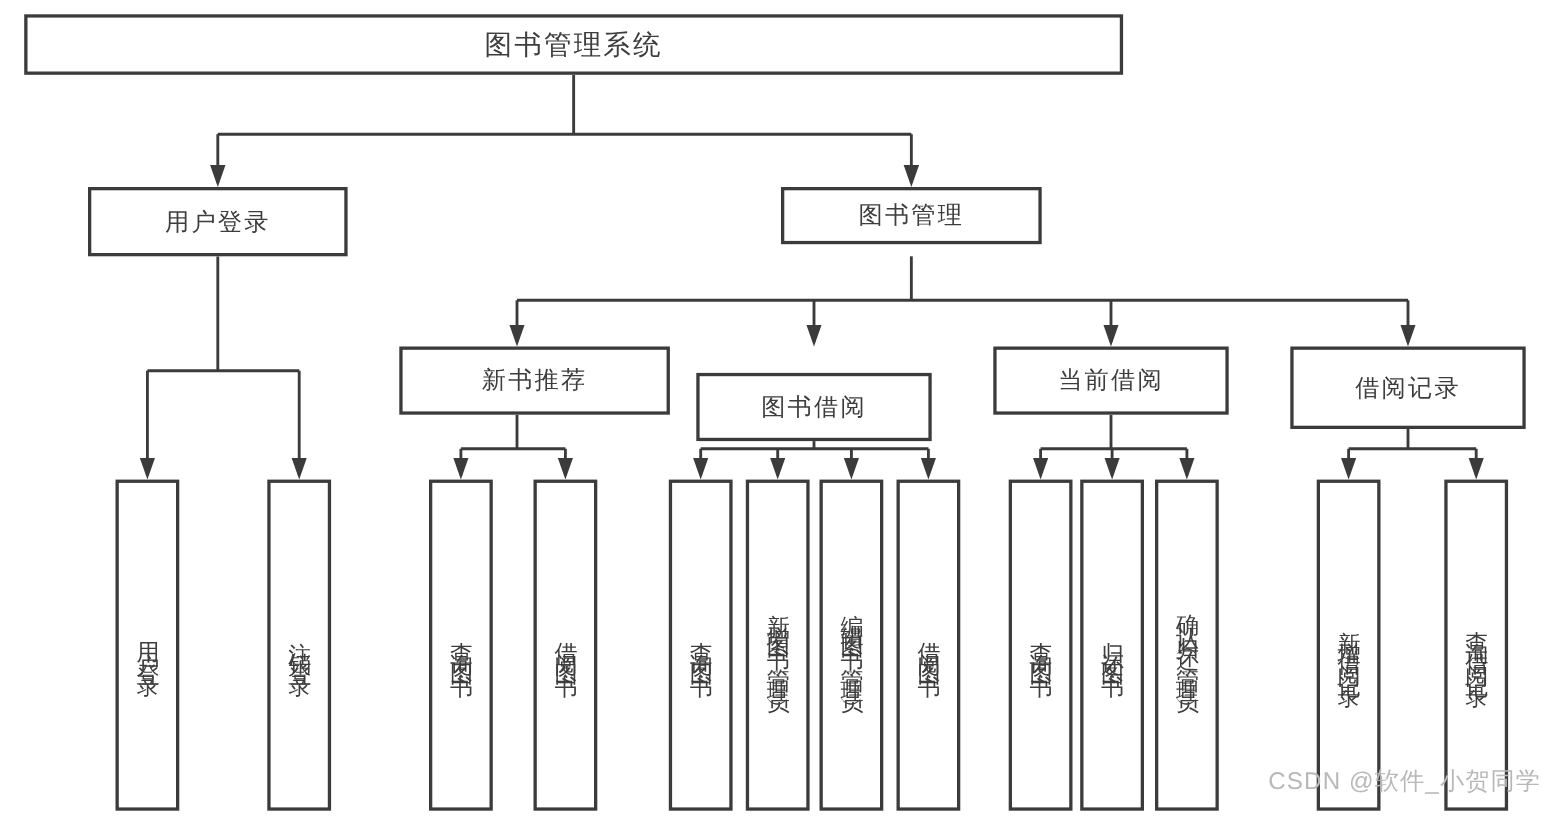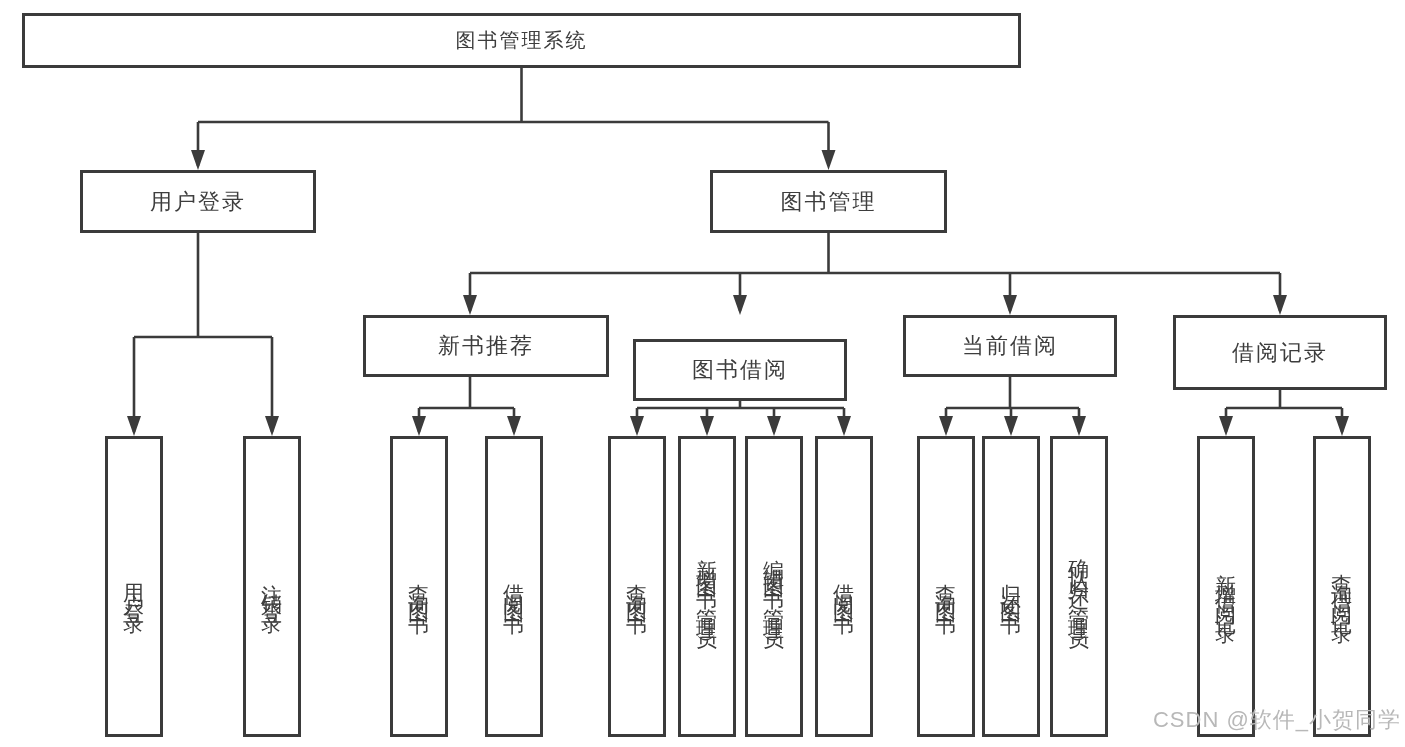--- a/index.html
+++ b/index.html
@@ -33,32 +33,32 @@
     display: flex;
     align-items: center;
     justify-content: center;
     color: var(--text);
   }
   .hbox span {
     font-size: 22px;
     letter-spacing: 2px;
     white-space: nowrap;
   }
-  .root-box span { font-size: 20px; }
+  .root-box span { font-size: 25px; }
   .vbox span {
     writing-mode: vertical-rl;
     font-size: 21px;
     letter-spacing: 10px;
     line-height: 1;
     white-space: nowrap;
   }
   .watermark {
     position: absolute;
     right: 4px;
-    bottom: 12px;
+    bottom: 22px;
     font-size: 22px;
     color: var(--watermark);
     letter-spacing: 1px;
     white-space: nowrap;
   }
 </style>
 </head>
 <body>
 
 <div class="canvas">
@@ -111,21 +111,21 @@
     <path class="edge" d="M1342,408 V432" marker-end="url(#arrow)"></path>
   </svg>
 
   <div class="node hbox root-box" style="left:22px;top:13px;width:999px;height:55px;">
     <span>图书管理系统</span>
   </div>
 
   <div class="node hbox" style="left:80px;top:170px;width:236px;height:63px;">
     <span>用户登录</span>
   </div>
-  <div class="node hbox" style="left:710px;top:170px;width:237px;height:63px;">
+  <div class="node hbox" style="left:710px;top:170px;width:237px;height:52px;">
     <span>图书管理</span>
   </div>
 
   <div class="node hbox" style="left:363px;top:315px;width:246px;height:62px;">
     <span>新书推荐</span>
   </div>
   <div class="node hbox" style="left:633px;top:315px;width:214px;height:62px;margin-top:24px;">
     <span>图书借阅</span>
   </div>
   <div class="node hbox" style="left:903px;top:315px;width:214px;height:62px;">

